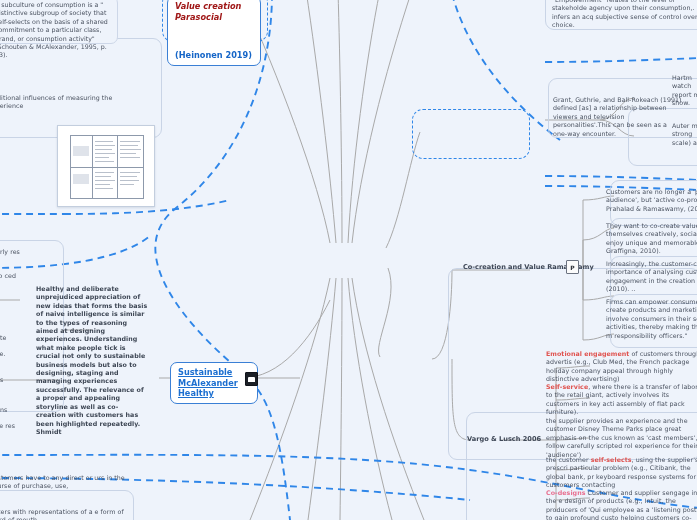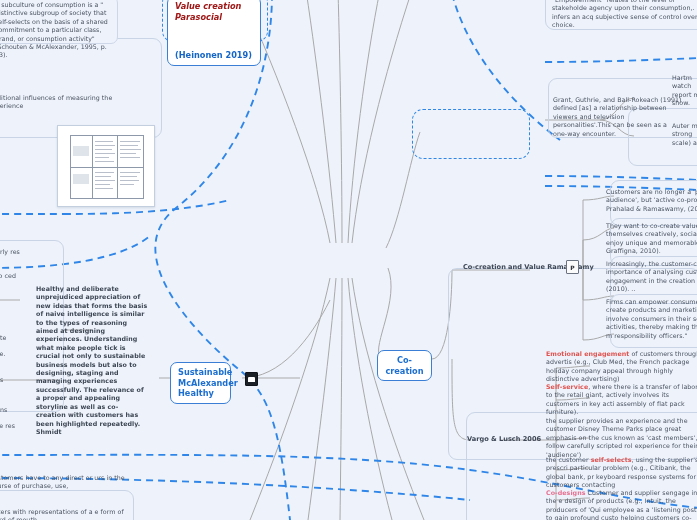--- a/index.html
+++ b/index.html
@@ -175,32 +175,29 @@
 
   <div class="halo" style="left:162px;top:-8px;width:104px;height:48px;"></div>
   <div class="node topic" style="left:167px;top:-4px;width:94px;">
     <div class="maroon">Value creation</div>
     <div class="maroon">Parasocial</div>
     <div class="blue">(Heinonen 2019)</div>
   </div>
 
   <div class="halo" style="left:412px;top:109px;width:116px;height:48px;"></div>
 
-  <div class="node topic allblue" style="left:170px;top:362px;width:61px;">
+  <div class="node topic allblue" style="left:170px;top:362px;width:88px;text-decoration:underline;">
     <div>Sustainable</div>
     <div>McAlexander</div>
     <div>Healthy</div>
   </div>
   <div class="badge dark" style="left:245px;top:372px;">
     <span class="g"></span>
   </div>
 
-  <div class="node topic allblue" style="left:377px;top:350px;width:55px;text-align:center;">
-    <div>Co-creation</div>
-  </div>
 
   <div class="label" style="left:463px;top:263px;">
     <span>Co-creation and Value Ramaswamy</span>
   </div>
   <div class="badge" style="left:566px;top:260px;">
     <span>P</span>
   </div>
 
   <div class="label" style="left:467px;top:435px;">
     <span>Vargo &amp; Lusch 2006</span>

